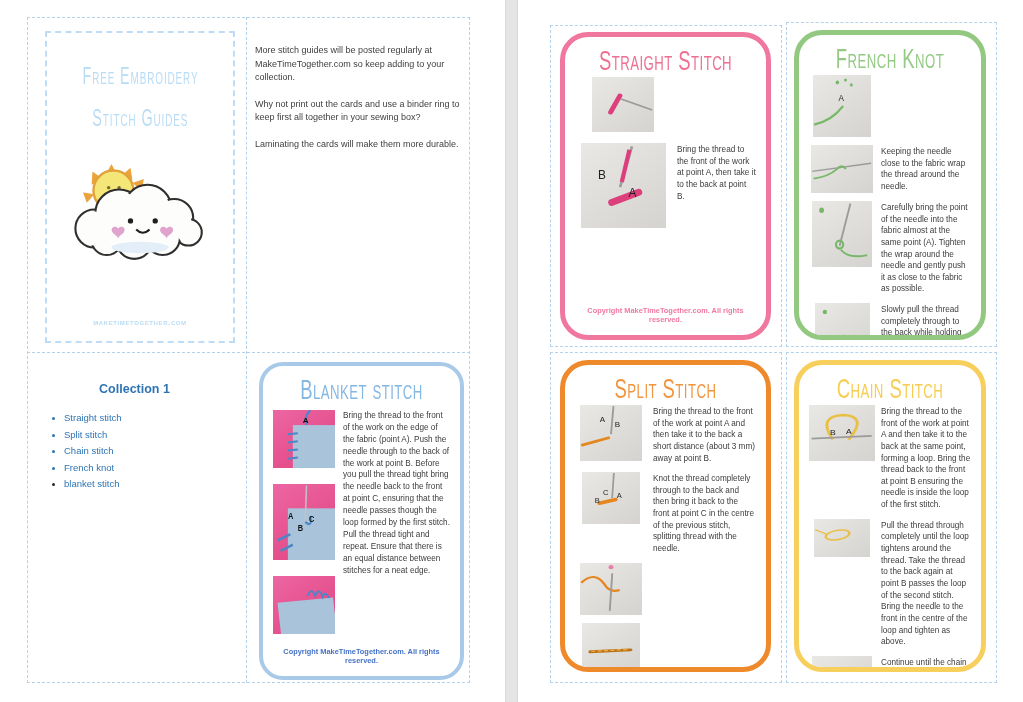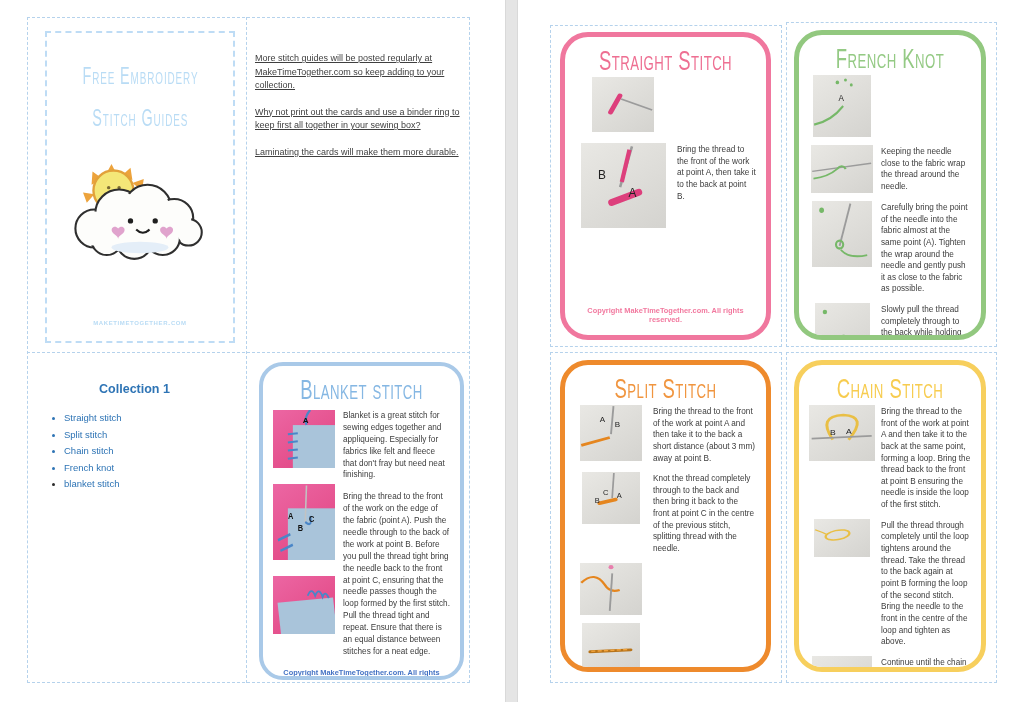--- a/index.html
+++ b/index.html
@@ -16,21 +16,21 @@
          box-sizing:border-box;display:flex;flex-direction:column;align-items:center;}
   .cover-title{margin-top:34px;font-size:16px;color:#b9dcf5;letter-spacing:1px;white-space:nowrap;
          transform:scale(0.9,1.55);font-variant:small-caps;}
   .cover-title2{margin-top:24px;}
   .cover-art{margin-top:26px;}
   .cover-url{margin-top:auto;margin-bottom:14px;font-size:8px;font-weight:bold;color:#b9dcf5;
          letter-spacing:0.6px;font-variant:small-caps;}
 
   
   .intro{position:absolute;left:255px;top:44px;width:218px;font-size:9px;line-height:1.5;color:#3f3f3f;}
-  .intro p{margin:8px 0 13px 0;text-decoration:underline;}
+  .intro p{margin:0 0 13px 0;}
 
   
   .collection{position:absolute;left:32px;top:382px;width:205px;}
   .collection h2{margin:0;text-align:center;font-size:12.5px;color:#2e74b5;}
   .collection ul{margin:16px 0 0 0;padding-left:32px;}
   .collection li{font-size:9.5px;color:#2e74b5;margin-bottom:5.5px;}
   .collection li::marker{color:#2e74b5;font-size:9px;}
   .collection li:last-child::marker{color:#2b2b2b;}
 
   
@@ -174,21 +174,20 @@
             </svg>
           </div>
           <div class="photo photo-pink" style="width: 62px; height: 58px;">
             <svg viewBox="0 0 100 100" preserveAspectRatio="none" width="100%" height="100%">
               <rect x="10" y="42" width="90" height="70" fill="#a9c4da" transform="rotate(-6 50 70)"></rect>
               <path d="M56,34 q6,-16 12,0 q6,-16 12,2 q4,-12 10,2" stroke="#4a86c8" stroke-width="3" fill="none"></path>
             </svg>
           </div>
         </div>
       <div class="blanket-text">
-        <p>Blanket is a great stitch for sewing edges together and appliqueing.  Especially for fabrics like felt and fleece that don't fray but need neat finishing.</p>
         <p>Bring the thread to the front of the work on the edge of the fabric (point A). Push the needle through to the back of the work at point B.  Before you pull the thread tight bring the needle back to the front at point C, ensuring that the needle passes though the loop formed by the first stitch.  Pull the thread tight and repeat.  Ensure that there is an equal distance between stitches for a neat edge.</p>
       </div>
     </div>
     <div class="card-footer">
       <div class="copyright">Copyright MakeTimeTogether.com. All rights reserved.</div>
 
     </div>
   </div>
 
   <div id="page2-cards">
@@ -349,21 +348,21 @@
           </div>
           <div class="step">
             <div class="pcell">
               <div class="photo photo-grey" style="width: 56px; height: 38px;">
                 <svg viewBox="0 0 100 100" preserveAspectRatio="none" width="100%" height="100%">
                   <ellipse cx="42" cy="42" rx="22" ry="12" stroke="#e9bf45" stroke-width="4" fill="none" transform="rotate(-18 42 42)"></ellipse>
                   <path d="M2,28 Q14,34 22,40" stroke="#e9bf45" stroke-width="3" fill="none"></path>
                 </svg>
               </div>
             </div>
-            <div class="step-text">Pull the thread through completely until the loop tightens around the thread. Take the thread to the back again at point B forming the loop of the second stitch.  Bring the needle to the front in the centre of the loop and tighten as above.</div>
+            <div class="step-text">Pull the thread through completely until the loop tightens around the thread. Take the thread to the back again at point B passes the loop of the second stitch.  Bring the needle to the front in the centre of the loop and tighten as above.</div>
           </div>
           <div class="step">
             <div class="pcell">
               <div class="photo photo-grey" style="width: 60px; height: 42px;">
                 <svg viewBox="0 0 100 100" preserveAspectRatio="none" width="100%" height="100%">
                   <ellipse cx="22" cy="55" rx="13" ry="8" stroke="#cf9b2e" stroke-width="4" fill="none"></ellipse>
                   <ellipse cx="44" cy="53" rx="13" ry="8" stroke="#cf9b2e" stroke-width="4" fill="none"></ellipse>
                   <ellipse cx="66" cy="51" rx="13" ry="8" stroke="#cf9b2e" stroke-width="4" fill="none"></ellipse>
                 </svg>
               </div>

